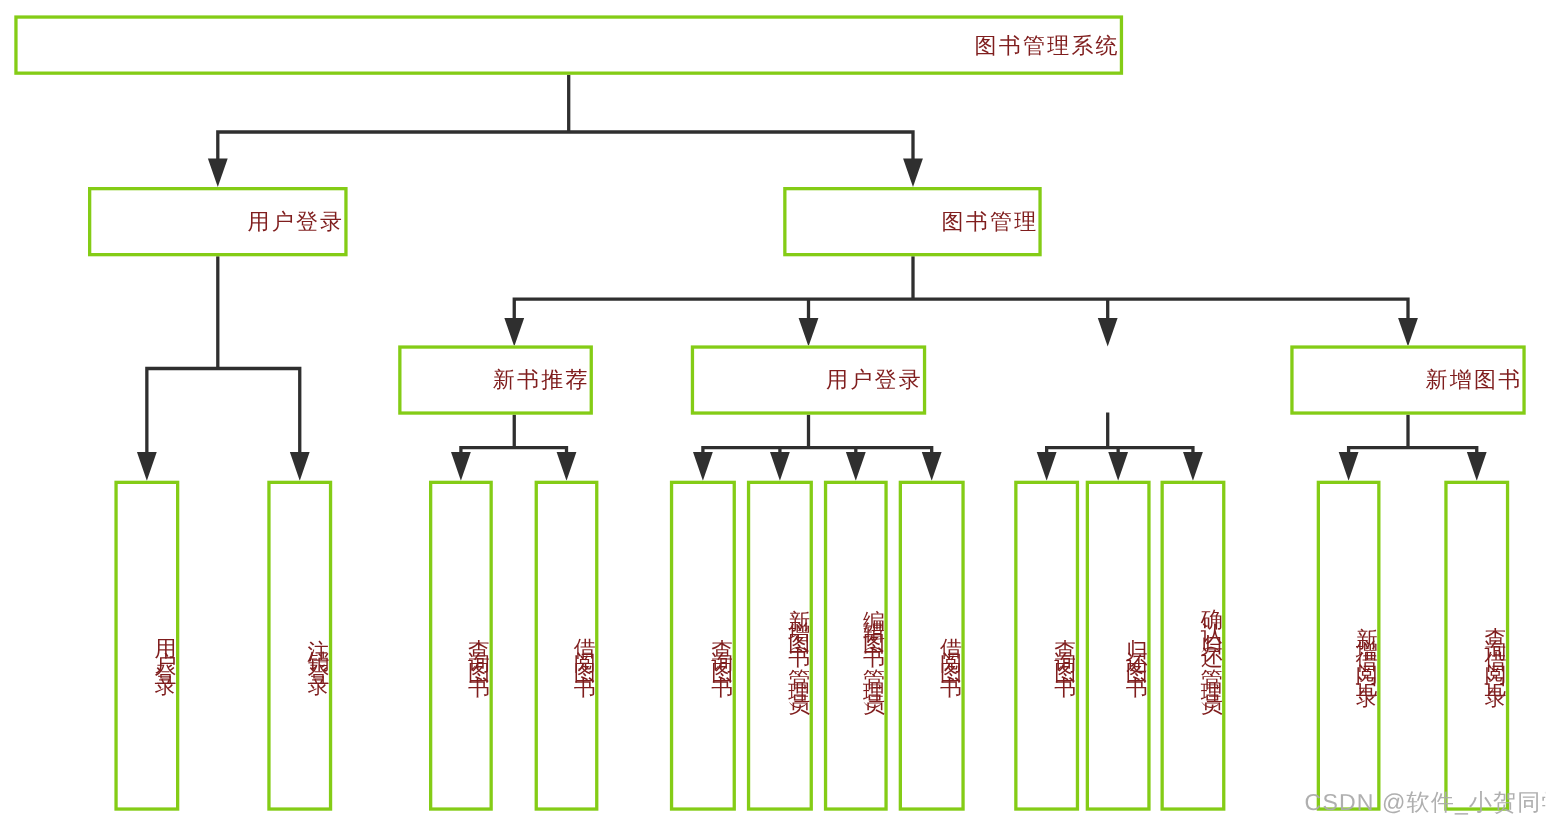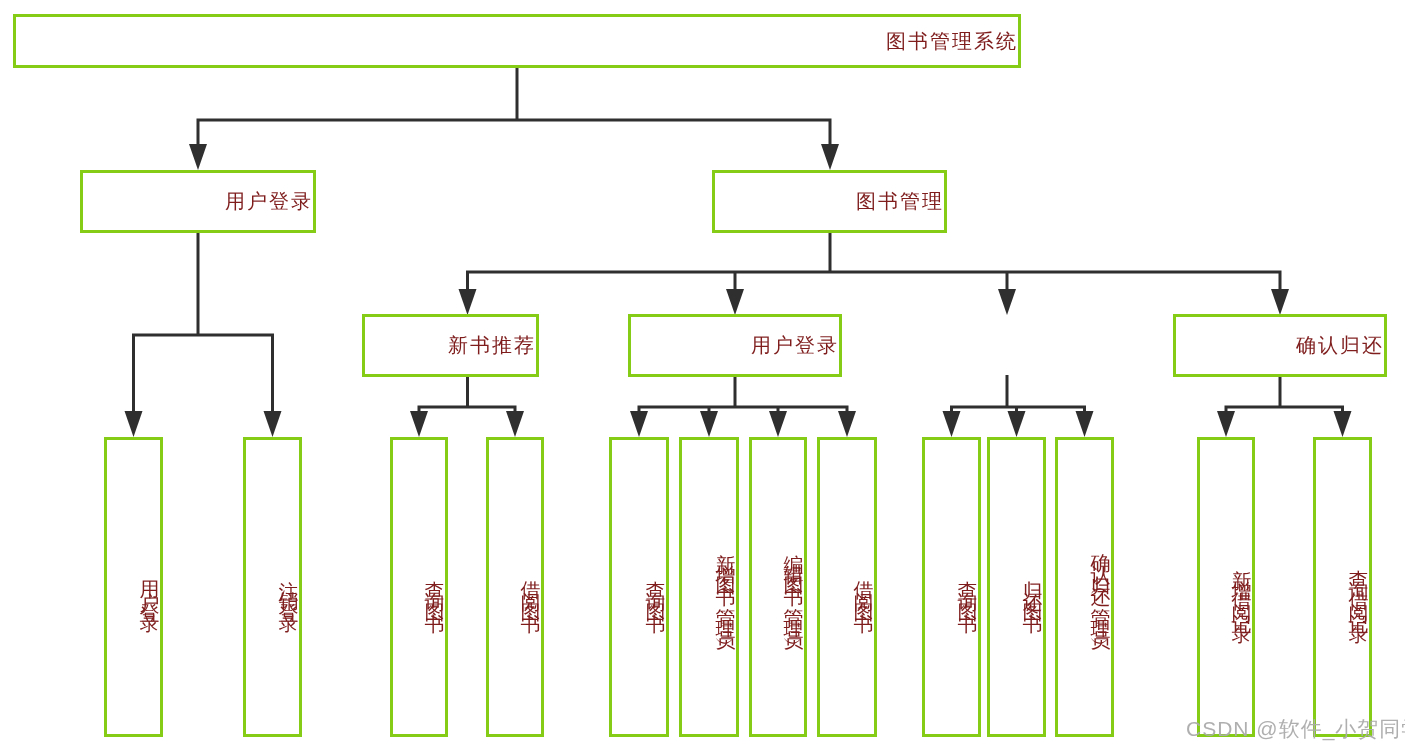--- a/index.html
+++ b/index.html
@@ -126,21 +126,21 @@
     <span>图书管理</span>
   </div>
 
   <div class="box h" style="left:362px;top:314px;width:177px;height:63px">
     <span>新书推荐</span>
   </div>
   <div class="box h" style="left:628px;top:314px;width:214px;height:63px">
     <span>用户登录</span>
   </div>
   <div class="box h" style="left:1173px;top:314px;width:214px;height:63px">
-    <span>确认归还</span>
+    <span>新增图书</span>
   </div>
 
   <div class="box v" style="left:104px;top:437px;width:59px;height:300px">
     <span>用户登录</span>
   </div>
   <div class="box v" style="left:243px;top:437px;width:59px;height:300px">
     <span>注销登录</span>
   </div>
 
   <div class="box v" style="left:390px;top:437px;width:58px;height:300px">

